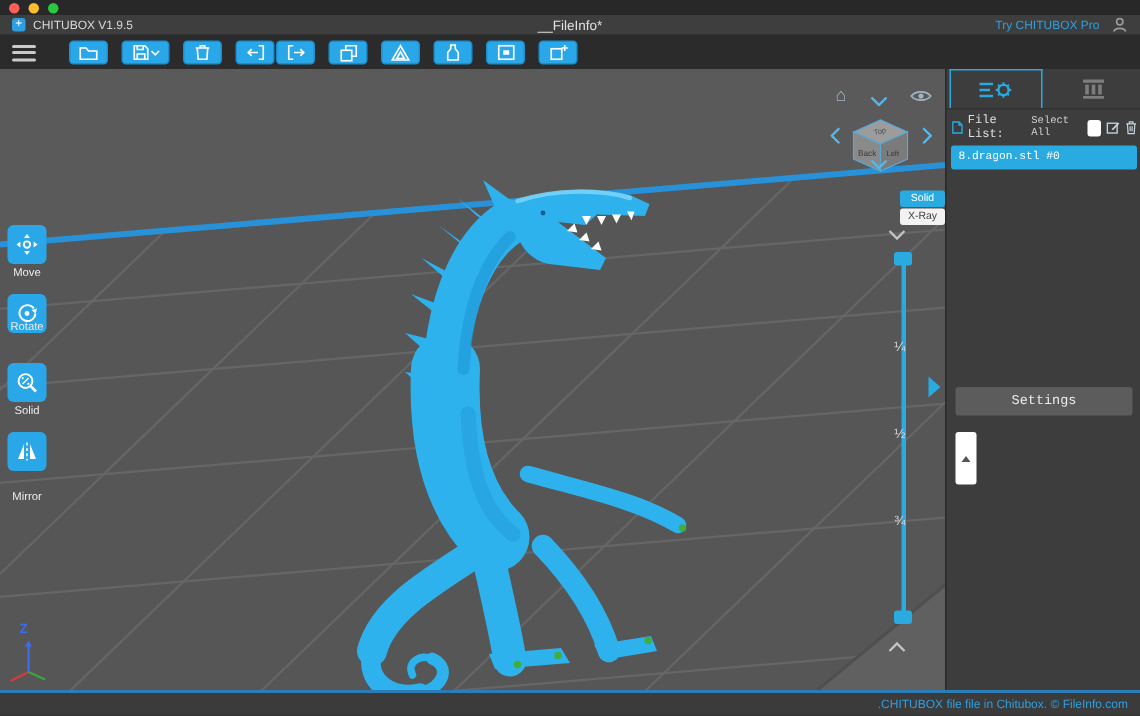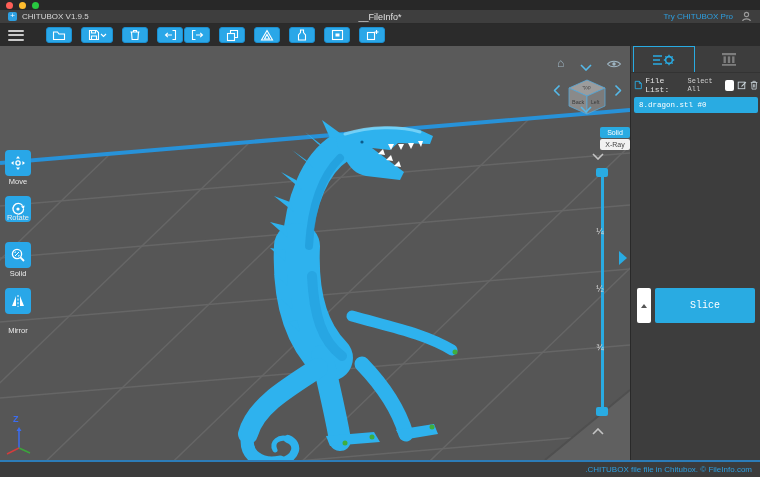--- a/index.html
+++ b/index.html
@@ -383,25 +383,25 @@
           <rect x="1.5" y="2.5" width="8" height="8" fill="none" stroke="#c9d3d9" stroke-width="1.1"></rect>
           <path d="M5.5 6.8l4.8-4.8 1 1-4.8 4.8-1.4.4z" fill="#c9d3d9"></path>
         </svg>
         <svg width="10" height="12" viewBox="0 0 10 12">
           <path d="M1 3h8M3.5 3V1.5h3V3M2 3l.5 8h5L8 3M4.2 5v4M5.8 5v4" fill="none" stroke="#c9d3d9" stroke-width="1"></path>
         </svg>
       </div>
 
       <div class="file-row">8.dragon.stl #0</div>
 
+      <div class="settings-btn">Settings</div>
       <div class="slice-row">
         <div class="slice-mini">
             <div class="caret"></div>
           </div>
-        <div class="slice-btn">Slice</div>
       </div>
     </div>
   </div>
 
   <div class="progress-line"></div>
   <div class="status-bar">
     <span class="status-text">.CHITUBOX file file in Chitubox. © FileInfo.com</span>
   </div>
 </div>
 

